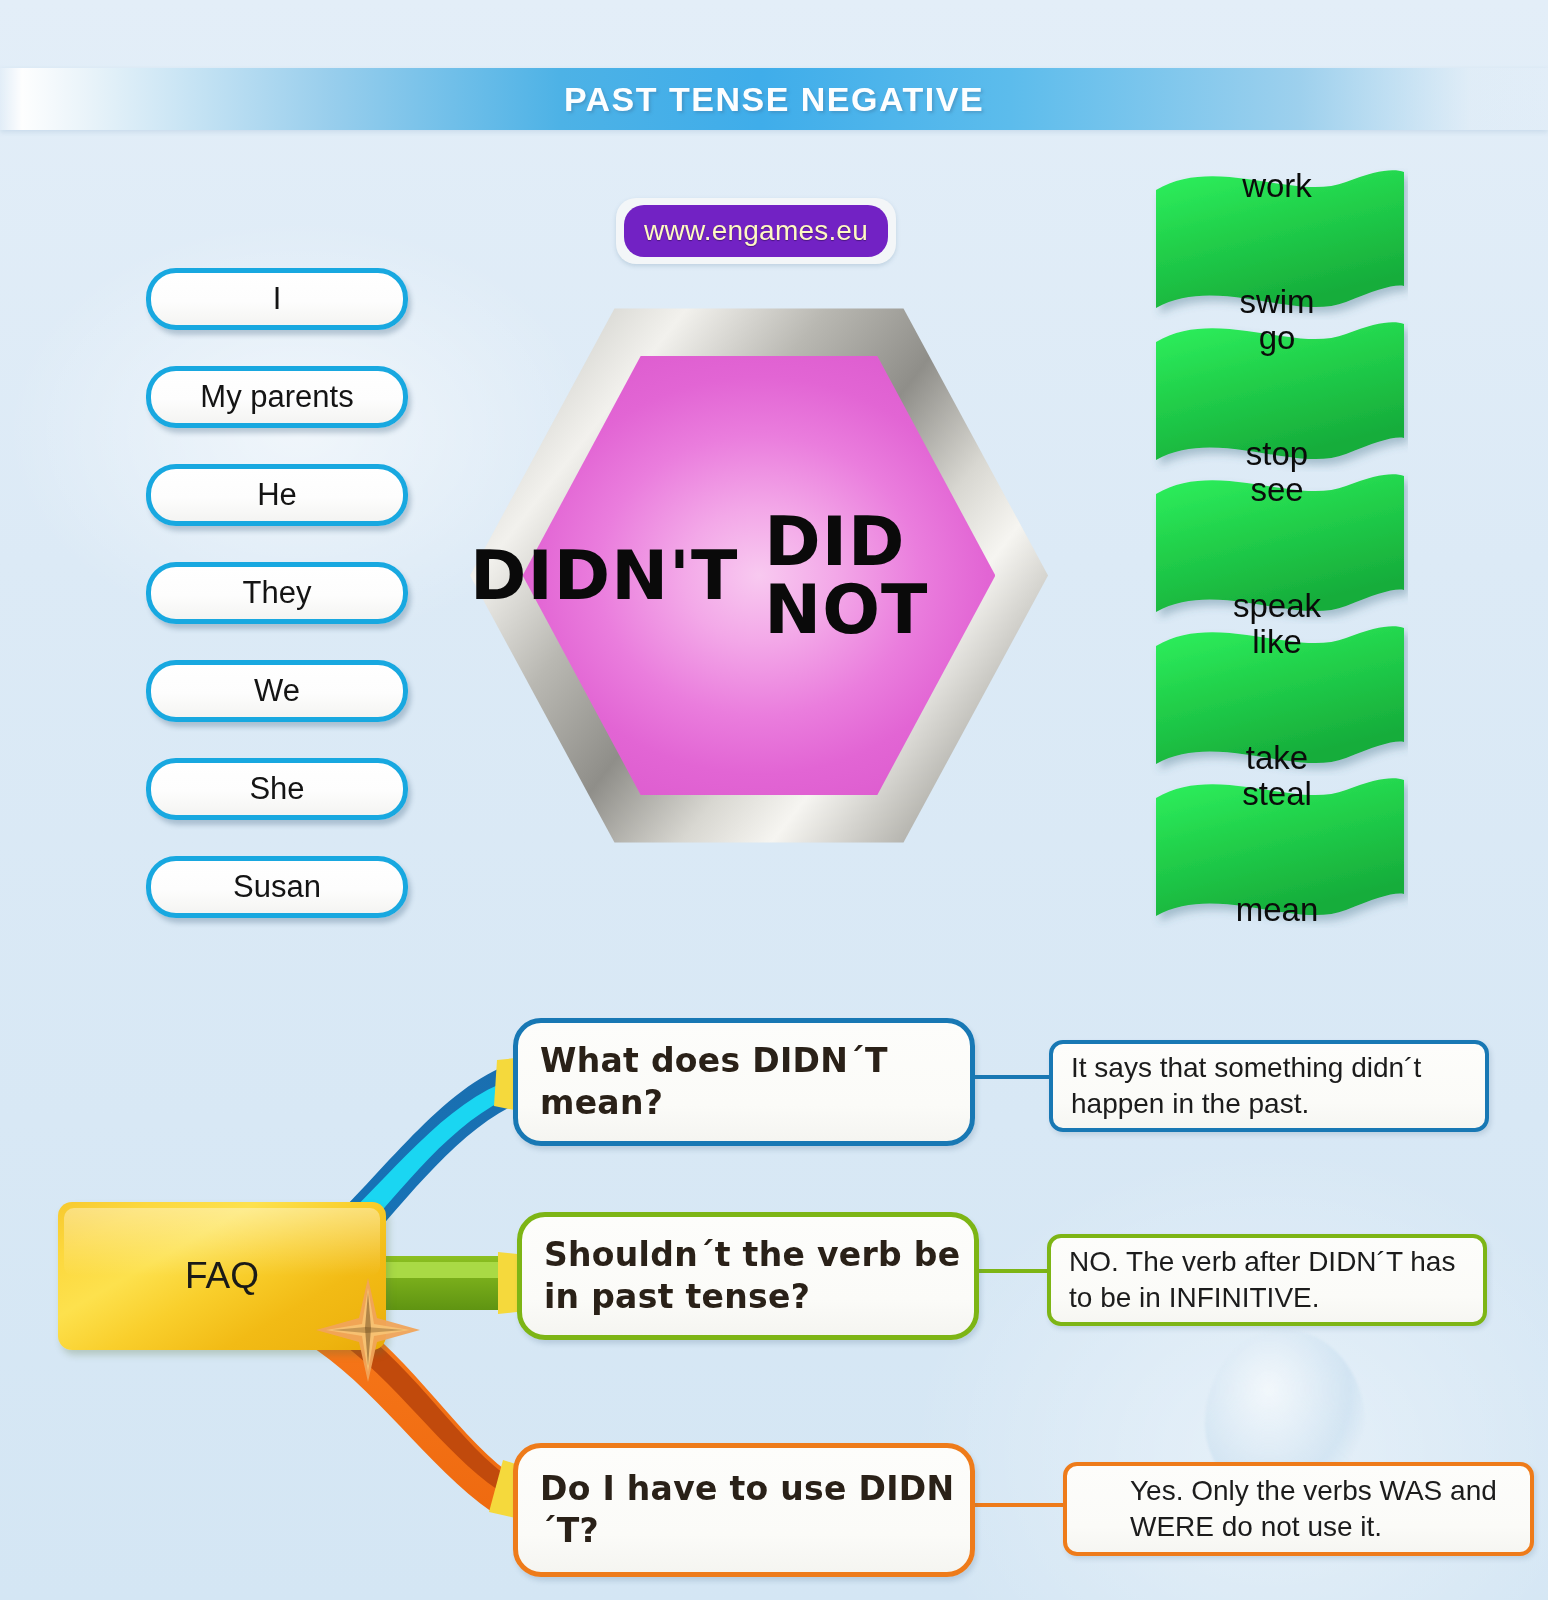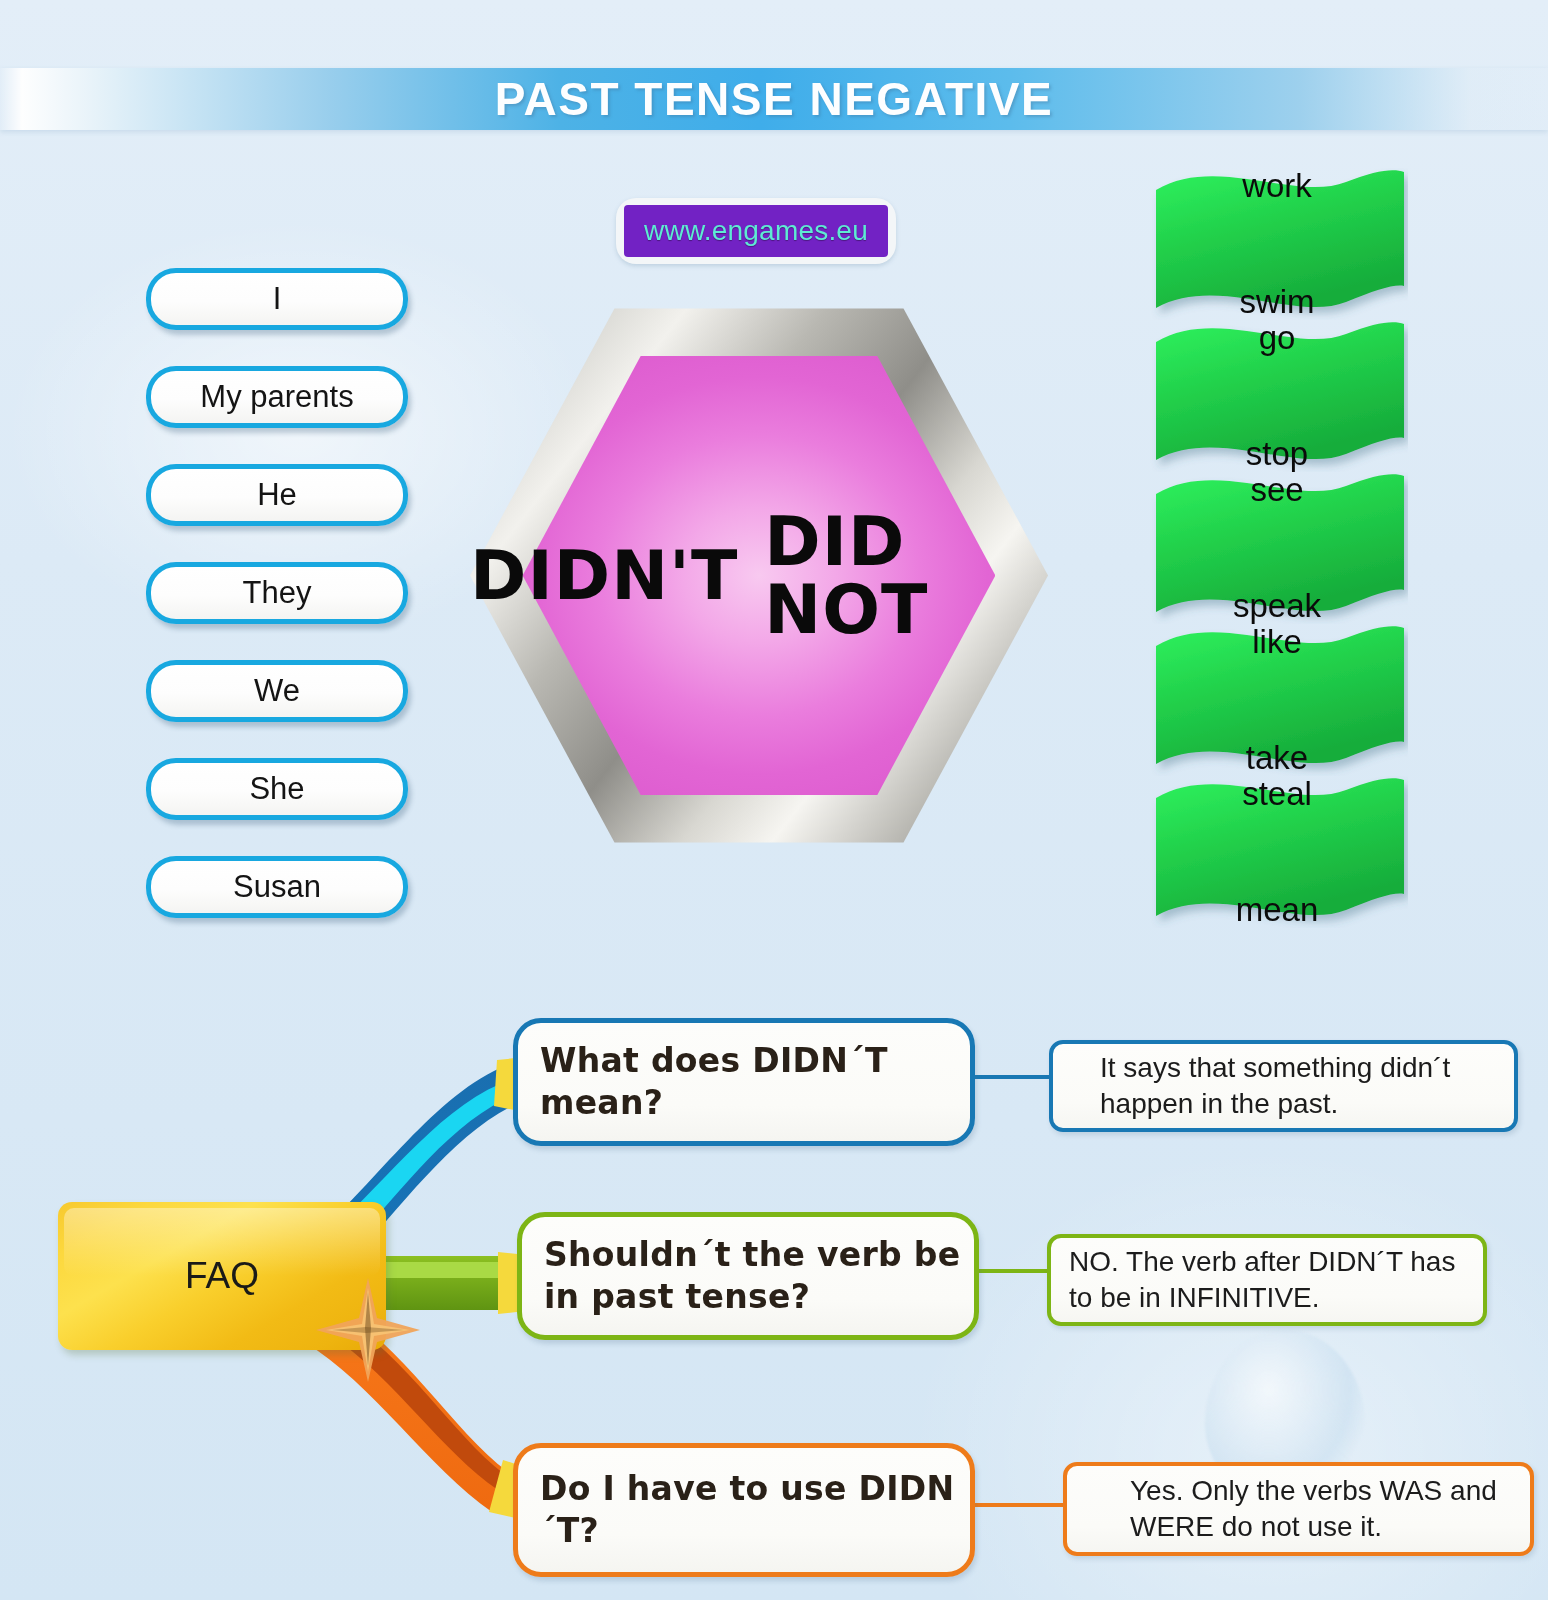--- a/index.html
+++ b/index.html
@@ -35,39 +35,39 @@
         rgba(150,205,236,.97) 330px,
         #4db2e6 560px,
         #3fadea 760px,
         #5cbcec 1010px,
         rgba(150,205,236,.9) 1300px,
         rgba(219,235,246,.35) 1470px,
         rgba(219,235,246,0) 1548px);
      box-shadow:0 2px 5px rgba(90,140,175,.18);}
   .banner-title{position:absolute;left:0;top:64px;width:1548px;height:70px;
      display:flex;align-items:center;justify-content:center;
-     font-size:46px;font-weight:bold;color:#fdfeff;letter-spacing:1.5px;
+     font-size:34px;font-weight:bold;color:#fdfeff;letter-spacing:1.5px;
      text-shadow:2px 2px 3px rgba(60,110,150,.35);}
 
   
   .pills{position:absolute;left:146px;top:268px;width:262px;}
   .pill{position:relative;height:52px;margin-bottom:36px;
      border:5px solid #18a8e0;border-radius:30px;
      background:linear-gradient(180deg,#ffffff 0%,#fdfdfd 55%,#f4f4f2 100%);
      display:flex;align-items:center;justify-content:center;
      box-shadow:3px 5px 5px rgba(60,95,125,.30);
      font-size:31px;color:#141414;}
 
   
   .url-outer{position:absolute;left:616px;top:198px;width:280px;height:66px;
      background:#f3f6f8;border-radius:20px;box-shadow:0 2px 4px rgba(90,130,160,.25);}
   .url-inner{position:absolute;left:8px;top:7px;width:264px;height:52px;
-     background:#7222c4;border-radius:4px;
+     background:#7222c4;border-radius:20px;
      display:flex;align-items:center;justify-content:center;
-     color:#5eead4;font-size:28px;letter-spacing:.2px;
+     color:#fef9c3;font-size:28px;letter-spacing:.2px;
      text-shadow:0 1px 1px rgba(0,0,0,.35);}
 
   
   .hexwrap{position:absolute;left:470px;top:303px;width:578px;height:545px;}
   .hex-outer{position:absolute;inset:0;
      -webkit-clip-path:polygon(25% 1%,75% 1%,100% 50%,75% 99%,25% 99%,0% 50%);
      clip-path:polygon(25% 1%,75% 1%,100% 50%,75% 99%,25% 99%,0% 50%);
      background:linear-gradient(128deg,#8c8c88 0%,#cfcfca 10%,#f2f1ed 22%,#b9b8b2 36%,
         #8f8e89 50%,#d8d7d1 63%,#f6f5f1 72%,#b2b1ab 86%,#86857f 100%);
      filter:drop-shadow(3px 5px 6px rgba(60,95,125,.35));}
@@ -117,21 +117,21 @@
   .q1{left:513px;top:1018px;width:452px;height:118px;border:5px solid #1878b4;}
   .q2{left:517px;top:1212px;width:452px;height:118px;border:5px solid #7db515;}
   .q3{left:513px;top:1443px;width:452px;height:124px;border:5px solid #ee7b1a;}
 
   
   .abox{position:absolute;border-radius:14px;
      background:linear-gradient(180deg,#fdfdfb 0%,#fbfbf8 70%,#f6f6f2 100%);
      box-shadow:2px 3px 5px rgba(80,115,145,.20);
      display:flex;align-items:center;}
   .atext{font-size:28px;color:#1c1c1c;line-height:1.30;padding:0 18px;}
-  .a1{left:1049px;top:1040px;width:432px;height:84px;border:4px solid #1878b4;padding-left:29px;}
+  .a1{left:1049px;top:1040px;width:432px;height:84px;border:4px solid #1878b4;}
   .a2{left:1047px;top:1234px;width:432px;height:84px;border:4px solid #7db515;}
   .a3{left:1063px;top:1462px;width:418px;height:86px;border:4px solid #ee7b1a;padding-left:45px;}
 </style>
 </head>
 <body>
 
 <div id="stage">
 
   <div class="bulb"></div>
   <div class="bulb2"></div>

